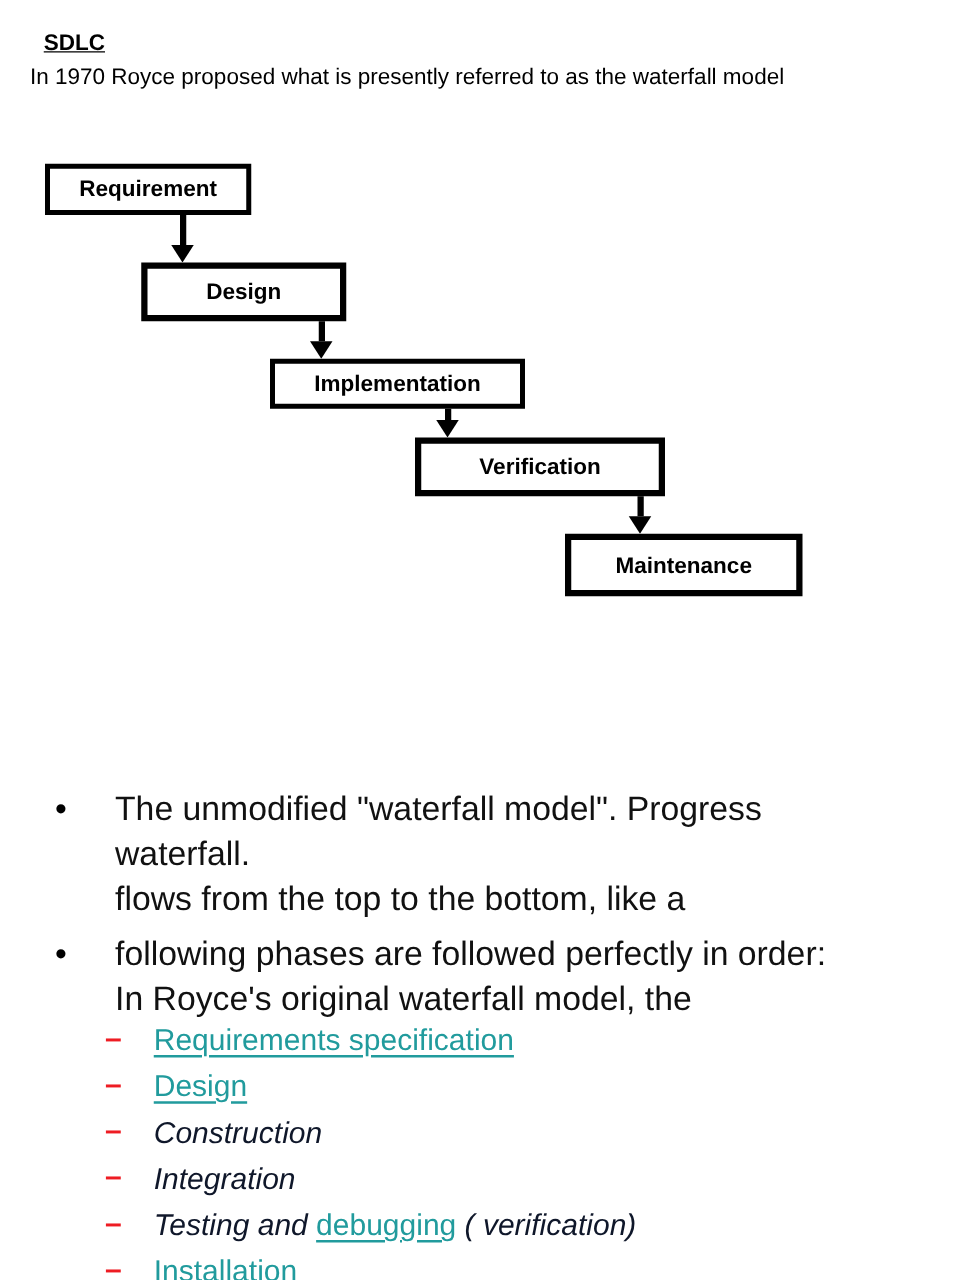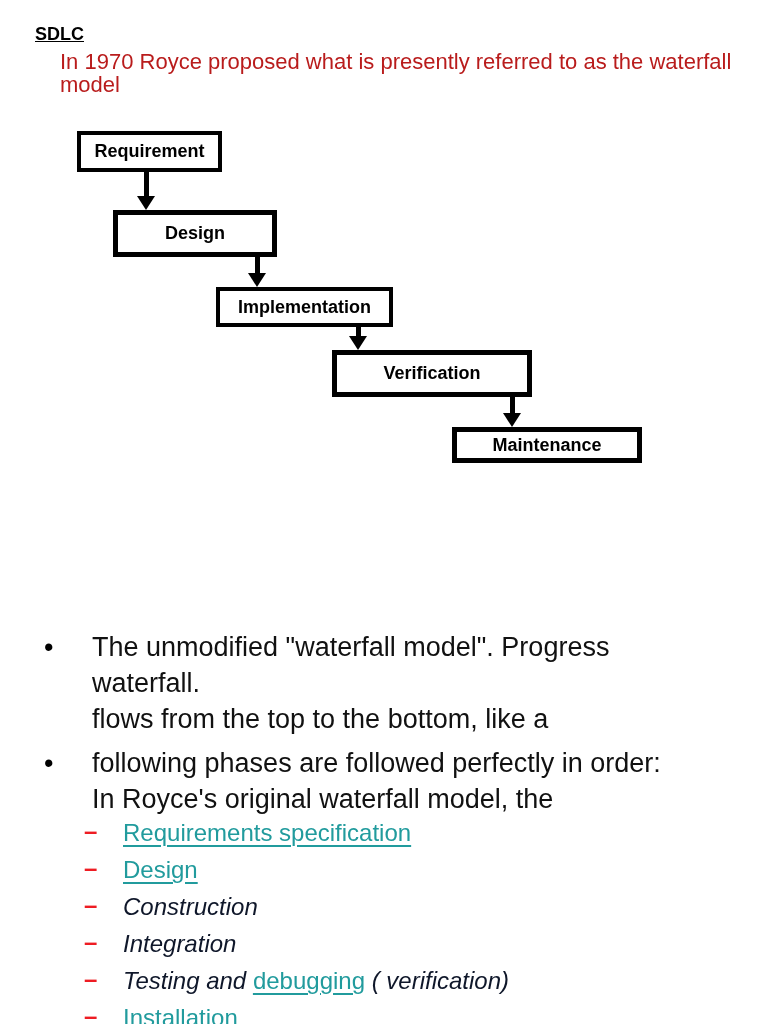--- a/index.html
+++ b/index.html
@@ -3,33 +3,33 @@
 <meta charset="utf-8">
 <style>
   html,body{margin:0;padding:0;background:#ffffff;}
   #page{
     position:relative;width:768px;height:1024px;background:#ffffff;
     font-family:"Liberation Sans",sans-serif;color:#000;overflow:hidden;
   }
 
   
   .title{position:absolute;left:35px;top:24px;font-size:18px;font-weight:bold;text-decoration:underline;}
-  .intro{position:absolute;left:24px;top:50px;font-size:22px;line-height:23px;color:#b91c1c;margin-left:36px;}
+  .intro{position:absolute;left:24px;top:50px;font-size:18px;line-height:23px;color:#000000;}
 
   
   .pbox{
     position:absolute;box-sizing:border-box;background:#fff;border:4px solid #000;
     display:flex;align-items:center;justify-content:center;
     font-size:18px;font-weight:bold;white-space:nowrap;
   }
-  .b-req{left:36px;top:131px;width:145px;height:41px;border-width:4px;margin-left:41px;}
+  .b-req{left:36px;top:131px;width:165px;height:41px;border-width:4px;}
   .b-des{left:113px;top:210px;width:164px;height:47px;border-width:5px;}
-  .b-imp{left:216px;top:287px;width:177px;height:40px;border-width:4px;}
+  .b-imp{left:216px;top:287px;width:204px;height:40px;border-width:4px;}
   .b-ver{left:332px;top:350px;width:200px;height:47px;border-width:5px;}
-  .b-mai{left:452px;top:427px;width:190px;height:36px;border-width:5px;}
+  .b-mai{left:452px;top:427px;width:190px;height:50px;border-width:5px;}
 
   .arrow{position:absolute;width:18px;}
   .arrow .stem{width:5px;margin:0 auto;background:#000;}
   .arrow .head{
     width:0;height:0;margin:0 auto;
     border-left:9px solid transparent;border-right:9px solid transparent;
     border-top:14px solid #000;
   }
   .a1{left:137px;top:172px;} .a1 .stem{height:24px;}
   .a2{left:248px;top:257px;} .a2 .stem{height:16px;}

